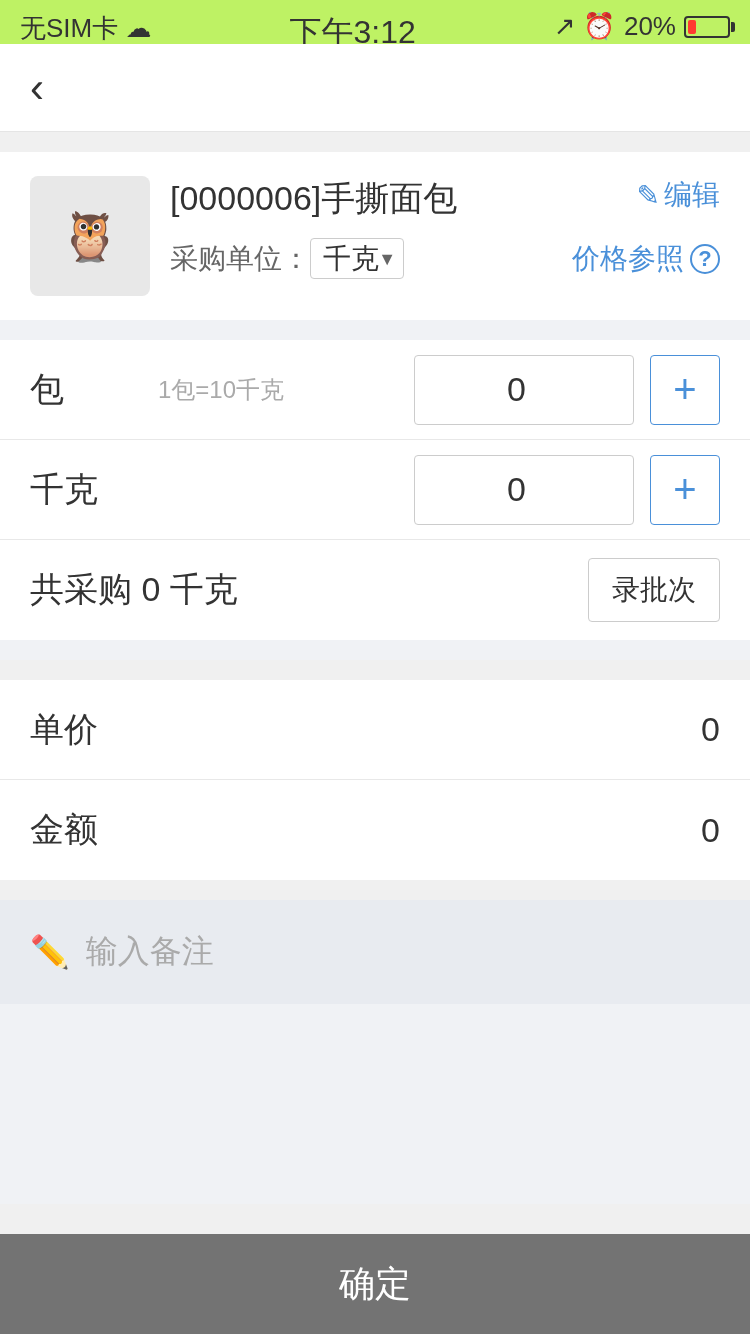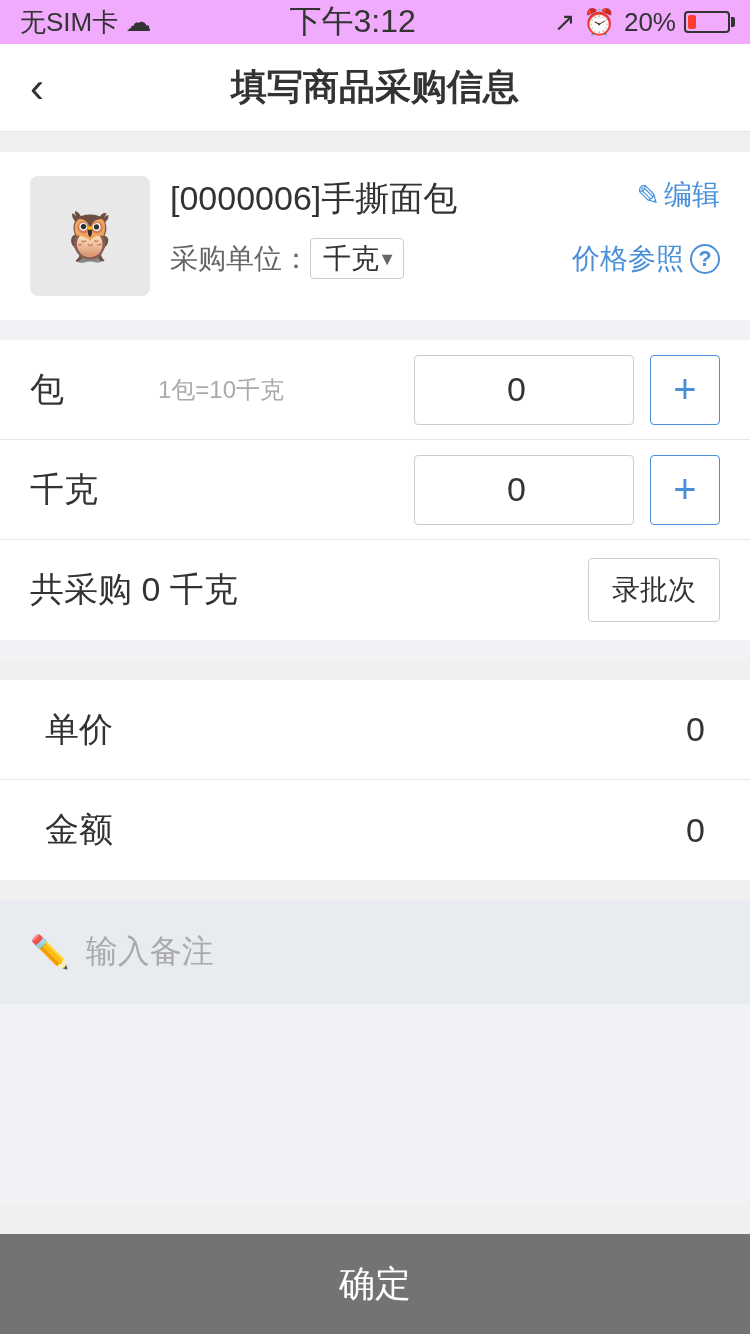--- a/index.html
+++ b/index.html
@@ -10,25 +10,25 @@
       font-family: -apple-system, "PingFang SC", "Helvetica Neue", Arial, sans-serif;
       background: #f0f0f0;
       color: #333;
       font-size: 32px;
     }
 
     
     .status-bar {
       width: 750px;
       height: 44px;
-      background: #f0abfc;
-      display: flex;
-      align-items: center;
+      background: #bef264;
+      display: flex;
+      align-items: flex-start;
       justify-content: space-between;
-      padding: 0 20px;
+      padding: 11px 20px;
       font-size: 28px;
       color: #333;
     }
     .status-left {
       display: flex;
       align-items: center;
       gap: 10px;
       font-size: 26px;
     }
     .status-center {
@@ -288,21 +288,21 @@
 
     
     .info-section {
       background: #fff;
       margin-top: 20px;
     }
     .info-row {
       display: flex;
       align-items: center;
       justify-content: space-between;
-      padding: 0 45px;
+      padding: 0 30px;
       height: 100px;
       border-bottom: 1px solid #e8e8e8;
     }
     .info-row:last-child {
       border-bottom: none;
     }
     .info-label {
       font-size: 34px;
       color: #333;
     }
@@ -371,21 +371,20 @@
     <span class="battery">
       <span class="battery-bar">
           <span class="battery-fill"></span>
         </span>
     </span>
   </div>
 </div>
 
 <div class="nav-bar">
   <span class="nav-back">‹</span>
-  <span class="nav-title">填写商品采购信息</span>
 </div>
 
 <div class="product-card">
   <div class="product-thumb">
     <span class="product-thumb-inner">🦉</span>
   </div>
   <div class="product-info">
     <div class="product-header">
       <span class="product-name">[0000006]手撕面包</span>
       <span class="edit-btn">

